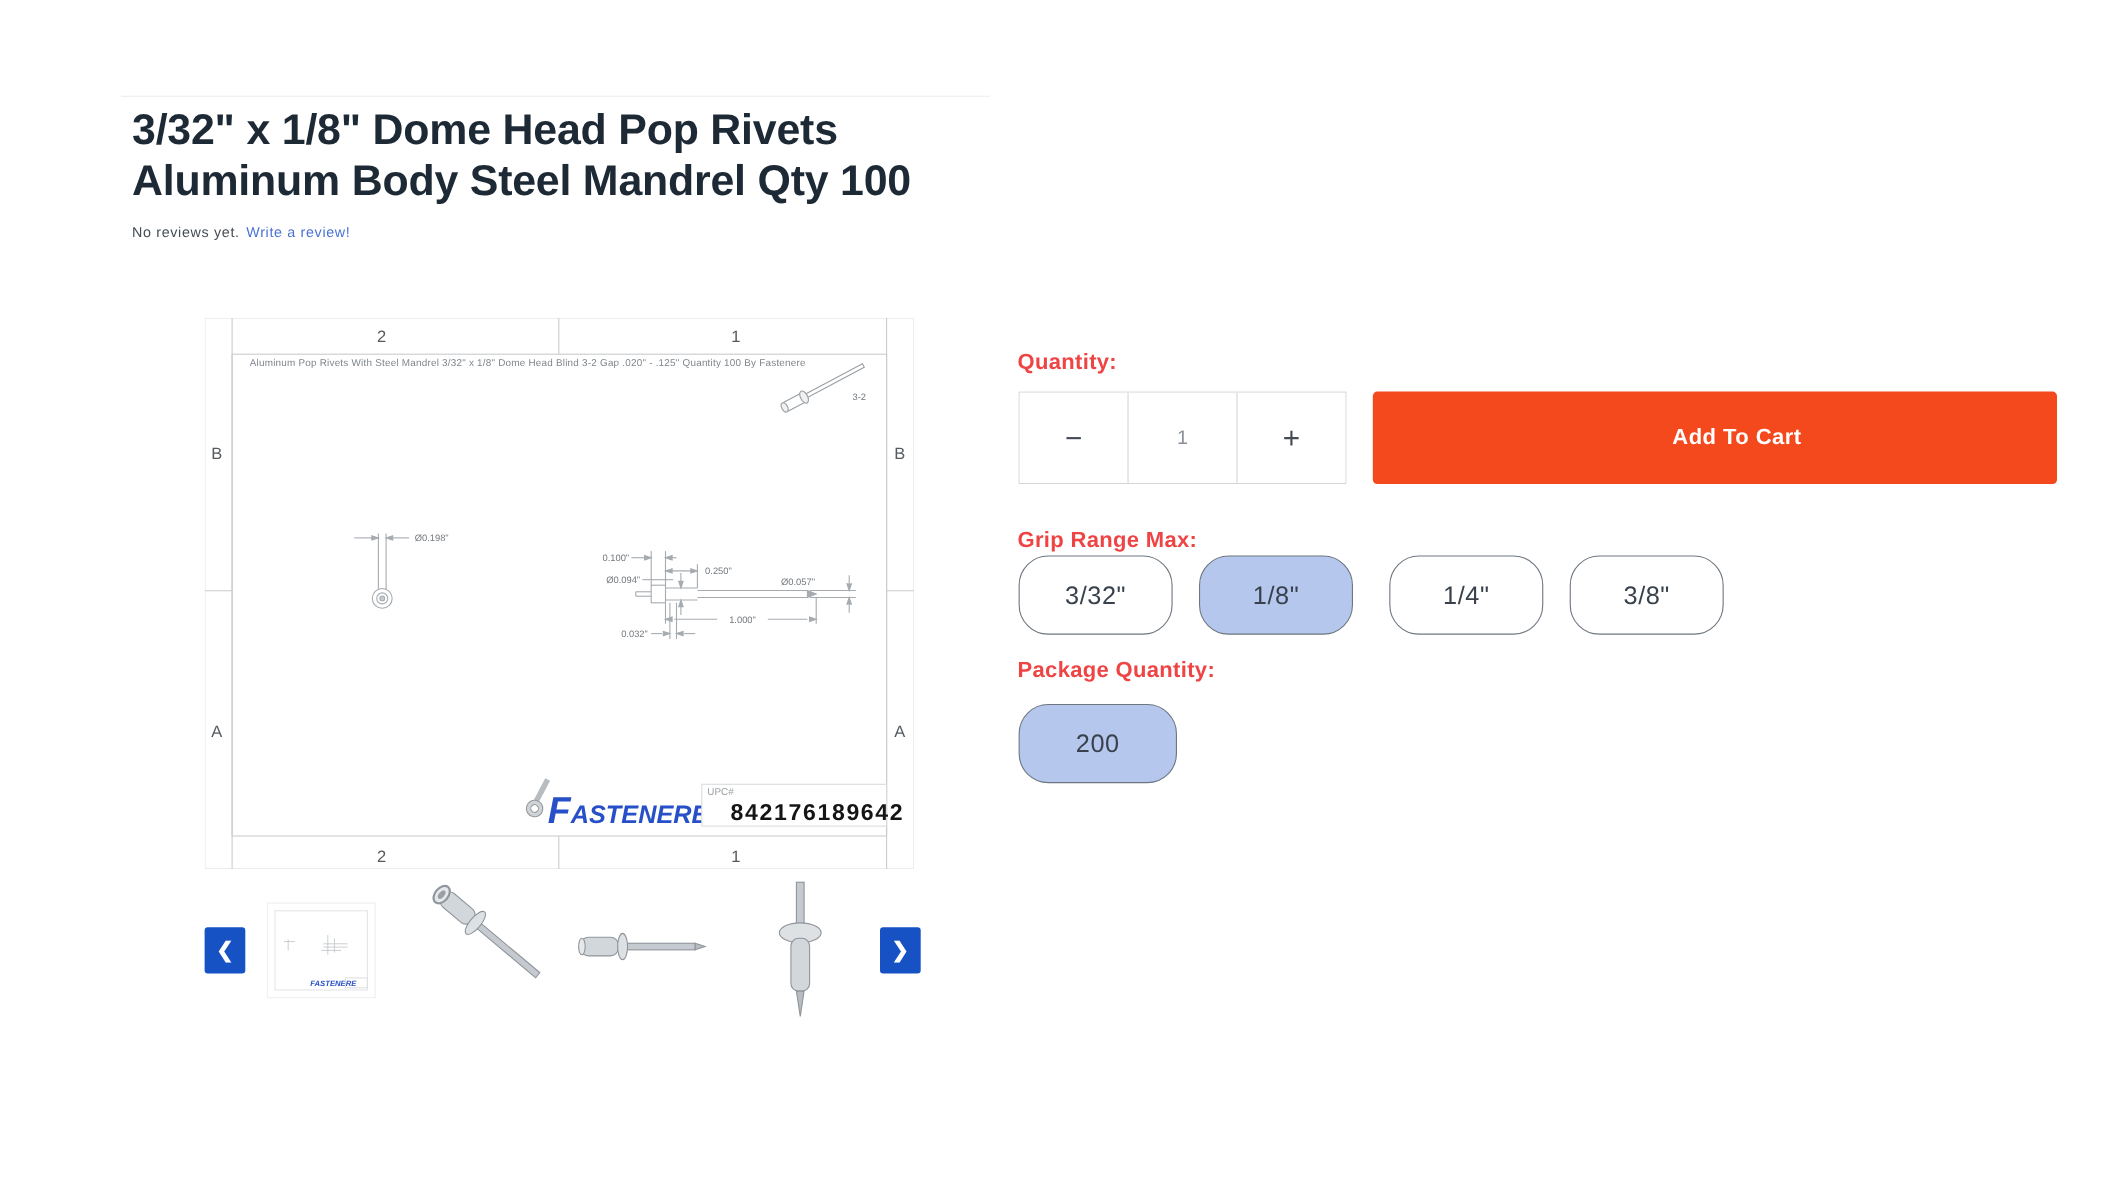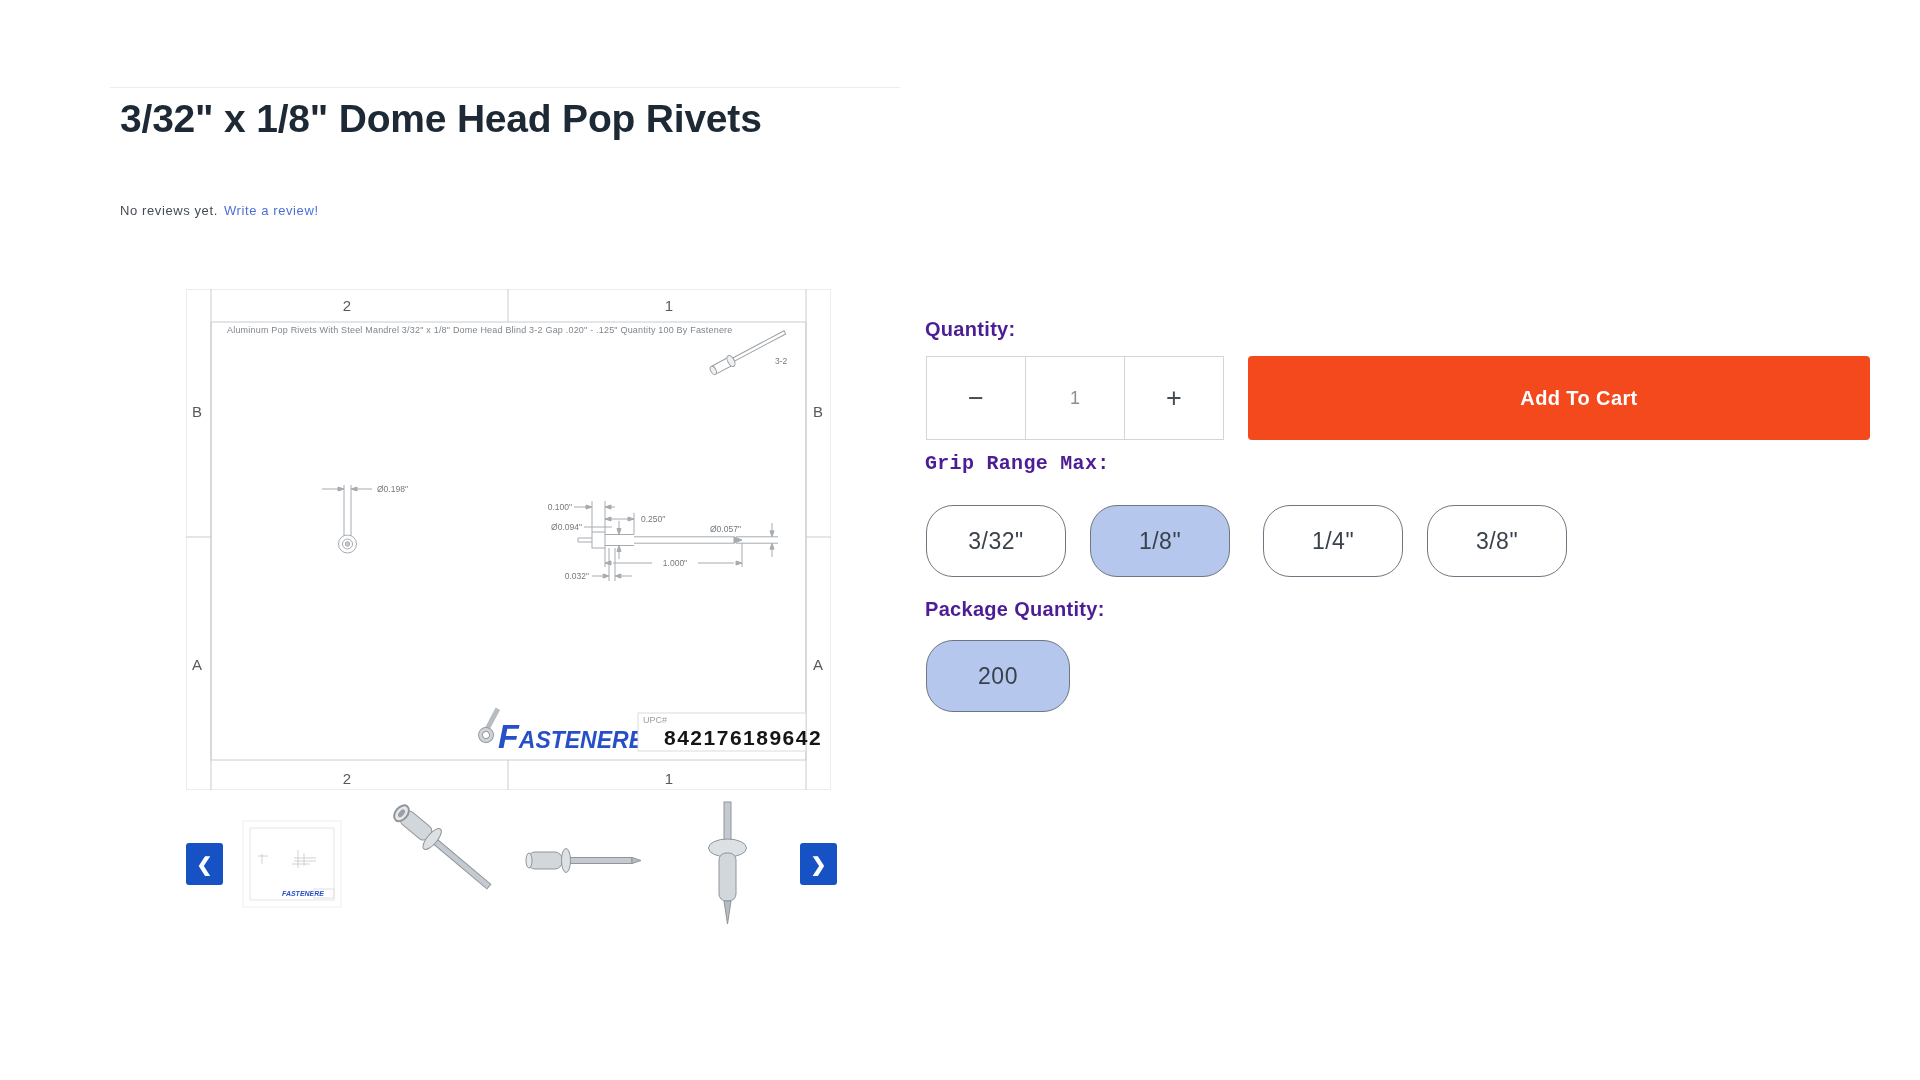--- a/index.html
+++ b/index.html
@@ -17,21 +17,21 @@
   .image-wrap { position:absolute; left:186px; top:289px; width:645px; height:501px; }
   .image-wrap svg { display:block; }
 
   
   .nav-btn { position:absolute; width:37px; height:42px; background:#1652c4; color:#fff;
              border:none; border-radius:3px; font-size:19px; font-weight:bold;
              display:flex; align-items:center; justify-content:center; cursor:pointer; }
   .thumb { position:absolute; background:#fff; cursor:pointer; }
 
   
-  .sec-label { position:absolute; left:925px; font-size:20px; font-weight:700; color:#4c1d95; letter-spacing:0.3px;text-align:center; }
+  .sec-label { position:absolute; left:925px; font-size:20px; font-weight:700; color:#ef4444; letter-spacing:0.3px;text-align:center; }
 
   .stepper { position:absolute; left:926px; top:356px; width:298px; height:84px; display:flex;
              border:1px solid #d2d6da; background:#fff; }
   .stepper .cell { flex:1; display:flex; align-items:center; justify-content:center; border:none; background:#fff; }
   .stepper .cell + .cell { border-left:1px solid #d2d6da; }
   .stepper button.cell { font-size:27px; color:#454c54; cursor:pointer; font-family:inherit; }
   .stepper input.cell { width:33%; text-align:center; font-size:18px; color:#8a9097; font-family:inherit; outline:none; }
 
   .atc { position:absolute; left:1248px; top:356px; width:622px; height:84px; background:#f4491d;
          color:#fff; border:none; border-radius:4px; font-size:20px; font-weight:700;
@@ -50,20 +50,21 @@
 </style>
 </head>
 <body>
 
 <div class="page">
 
   <div class="top-divider"></div>
 
   <h1 class="title">
     <span style="display:block">3/32" x 1/8" Dome Head Pop Rivets</span>
+    <span style="display:block">Aluminum Body Steel Mandrel Qty 100</span>
   </h1>
 
   <div class="reviews">
     <span>No reviews yet.</span><a>Write a review!</a>
   </div>
 
   <div class="image-wrap">
     <svg width="645" height="501" viewBox="0 0 645 501">
 
       <rect x="0.5" y="0.5" width="644" height="500" fill="#ffffff" stroke="#ededed"></rect>
@@ -246,21 +247,21 @@
   <div class="sec-label" style="top:318px;">Quantity:</div>
 
   <div class="stepper">
     <button class="cell">−</button>
     <input class="cell" type="text" value="1" style="">
     <button class="cell">+</button>
   </div>
 
   <button class="atc">Add To Cart</button>
 
-  <div class="sec-label" style="top:452px;font-family:Liberation Mono, monospace;">Grip Range Max:</div>
+  <div class="sec-label" style="top:480px;">Grip Range Max:</div>
 
   <button class="pill" style="left:926px;  top:505px; width:140px;">3/32"</button>
   <button class="pill selected" style="left:1090px; top:505px; width:140px;">1/8"</button>
   <button class="pill" style="left:1263px; top:505px; width:140px;">1/4"</button>
   <button class="pill" style="left:1427px; top:505px; width:140px;">3/8"</button>
 
   <div class="sec-label" style="top:598px;">Package Quantity:</div>
 
   <button class="pill selected" style="left:926px; top:640px; width:144px;">200</button>
 

